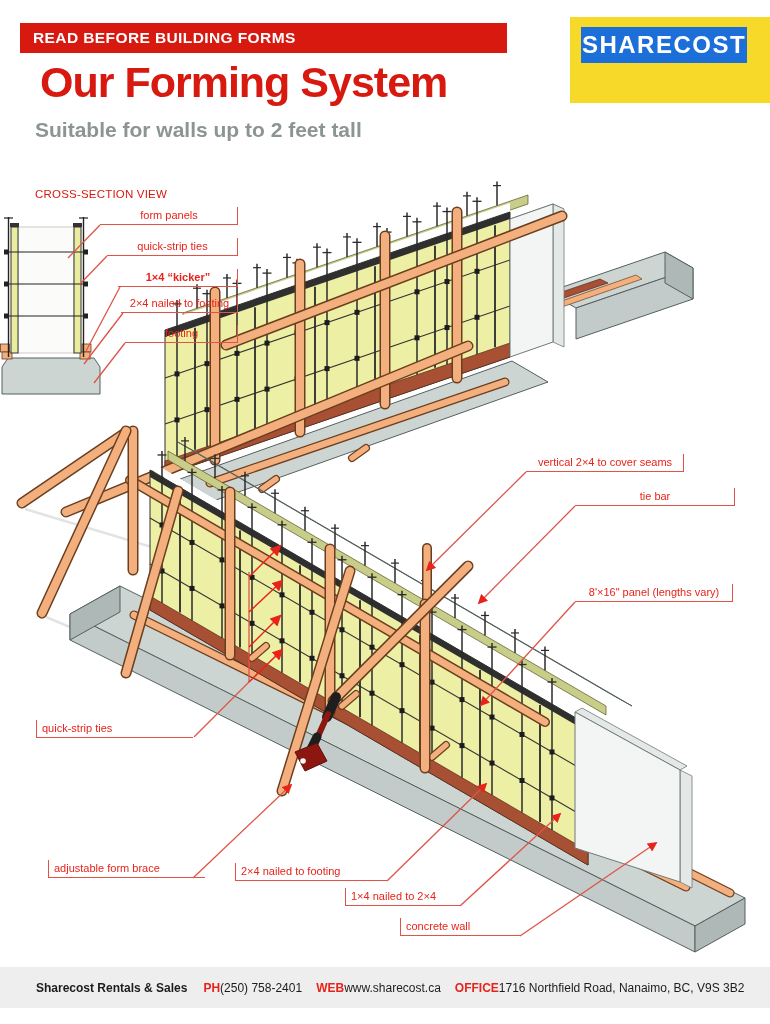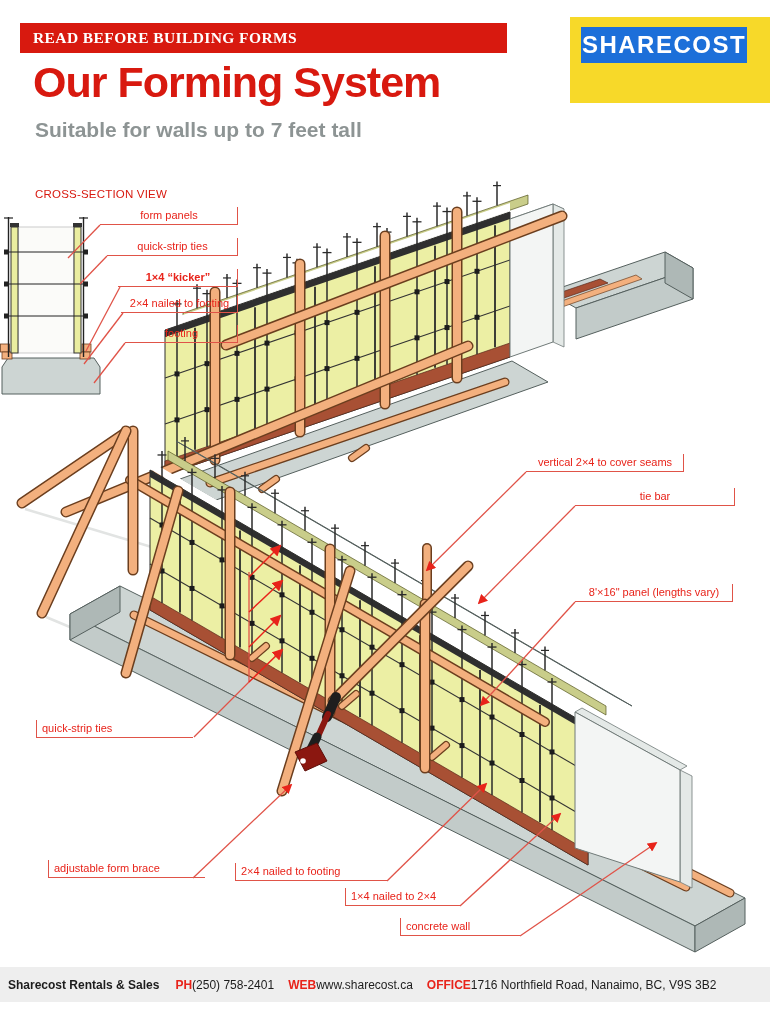--- a/index.html
+++ b/index.html
@@ -8,40 +8,40 @@
     --subtitle:#8D9494; --panel:#ECEFA4; --olive:#C9CD8A;
     --wood:#F3B07E; --wood-outline:#6B3E1E; --brown:#A85034;
     --foot-top:#CDD5D3; --foot-front:#C2CBC9; --foot-end:#AEB8B6;
     --concrete:#F3F5F4; --footer-bg:#EEEEEE; --tie:#2B2B2B;
   }
   html,body{margin:0;padding:0;background:#fff;}
   .page{position:relative;width:770px;height:1024px;background:#fff;overflow:hidden;
         font-family:"Liberation Sans", sans-serif;}
   .banner{position:absolute;left:20px;top:23px;width:487px;height:30px;background:var(--accent);
           color:#fff;font-size:15.5px;font-weight:bold;line-height:30px;padding-left:13px;
-          letter-spacing:.4px;box-sizing:border-box;font-family:Liberation Serif, serif;}
+          letter-spacing:.4px;box-sizing:border-box;}
   .logo{position:absolute;left:570px;top:17px;width:208px;height:86px;background:var(--logo-yellow);}
   .logo-blue{position:absolute;left:11px;top:10px;width:166px;height:36px;background:var(--logo-blue);
           color:#fff;font-weight:bold;font-size:24px;letter-spacing:1.5px;text-align:center;line-height:36px;}
   .logo-red{position:absolute;left:11px;top:50px;width:166px;height:27px;background:var(--logo-red);
           color:#fff;font-weight:bold;font-size:13.5px;letter-spacing:1px;text-align:center;line-height:27px;}
-  .title{position:absolute;left:33px;top:58px;font-size:43px;font-weight:bold;color:var(--accent);
+  .title{position:absolute;left:40px;top:58px;font-size:43px;font-weight:bold;color:var(--accent);
           letter-spacing:-1px;}
   .subtitle{position:absolute;left:35px;top:118px;font-size:21px;font-weight:bold;color:var(--subtitle);}
   .cs-heading{position:absolute;left:35px;top:188px;font-size:11.5px;font-weight:normal;color:var(--accent);
           letter-spacing:.2px;}
   svg.diagram{position:absolute;left:0;top:0;}
   .callout{position:absolute;font-size:11px;color:var(--callout);border-bottom:1.4px solid var(--leader);
           line-height:14px;padding-bottom:2px;box-sizing:border-box;z-index:5;}
   .callout.tr{text-align:center;}
   .callout.tr::after{content:"";position:absolute;right:0;bottom:0;width:1.4px;height:17px;background:var(--leader);}
   .callout.tl{text-align:left;padding-left:6px;}
   .callout.tl::before{content:"";position:absolute;left:0;bottom:0;width:1.4px;height:17px;background:var(--leader);}
-  .footer{position:absolute;left:0;top:967px;width:770px;height:35px;background:var(--footer-bg);
-          display:flex;align-items:center;padding-left:8px;box-sizing:border-box;font-size:12px;color:#1c1c1c;}
+  .footer{position:absolute;left:0;top:967px;width:770px;height:41px;background:var(--footer-bg);
+          display:flex;align-items:center;padding-left:36px;box-sizing:border-box;font-size:12px;color:#1c1c1c;}
   .footer .company{font-weight:bold;margin-right:16px;}
   .footer .lab{color:var(--callout);font-weight:bold;}
   .footer .val{margin-right:14px;}
   
   .f-pn{fill:var(--panel);stroke:#2f2f2f;stroke-width:1;}
   .f-ol{fill:var(--olive);stroke:#55561f;stroke-width:.7;}
   .f-br{fill:var(--brown);stroke:#59281a;stroke-width:.7;}
   .f-ft{fill:var(--foot-top);stroke:#55605e;stroke-width:1;}
   .f-ffr{fill:var(--foot-front);stroke:#55605e;stroke-width:1;}
   .f-fe{fill:var(--foot-end);stroke:#55605e;stroke-width:1;}
@@ -57,21 +57,21 @@
 
 <div class="page">
 
   <div class="banner">READ BEFORE BUILDING FORMS</div>
 
   <div class="logo">
     <div class="logo-blue">SHARECOST</div>
   </div>
 
   <div class="title">Our Forming System</div>
-  <div class="subtitle">Suitable for walls up to 7 feet tall</div>
+  <div class="subtitle">Suitable for walls up to 2 feet tall</div>
   <div class="cs-heading">CROSS-SECTION VIEW</div>
 
   <svg class="diagram" width="770" height="1024" viewBox="0 0 770 1024" xmlns="http://www.w3.org/2000/svg">
     <defs>
       <marker id="arr" viewBox="0 0 10 10" refX="8.2" refY="5" markerWidth="7.5" markerHeight="7.5" orient="auto">
         <path d="M0,0 L10,5 L0,10 z" fill="#E8231A"></path>
       </marker>
     </defs>
 
     <g>

